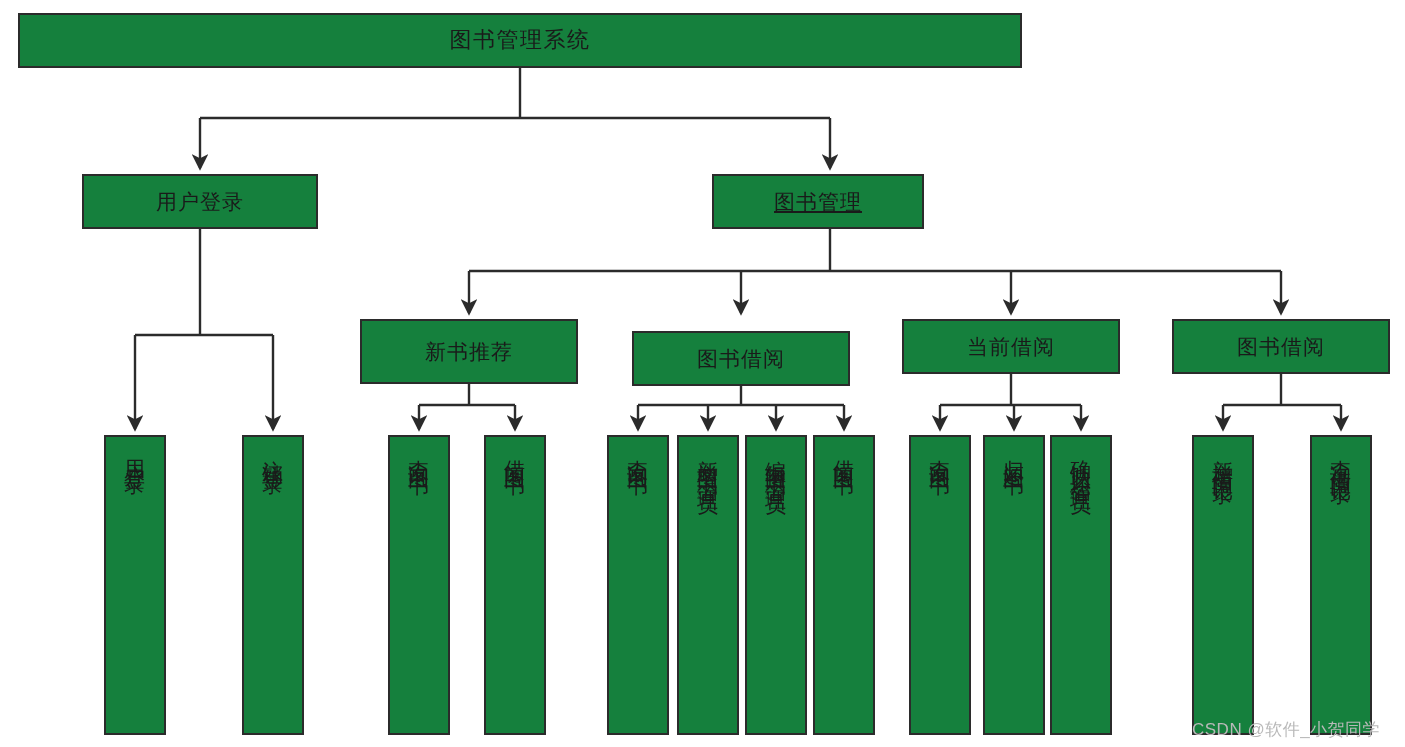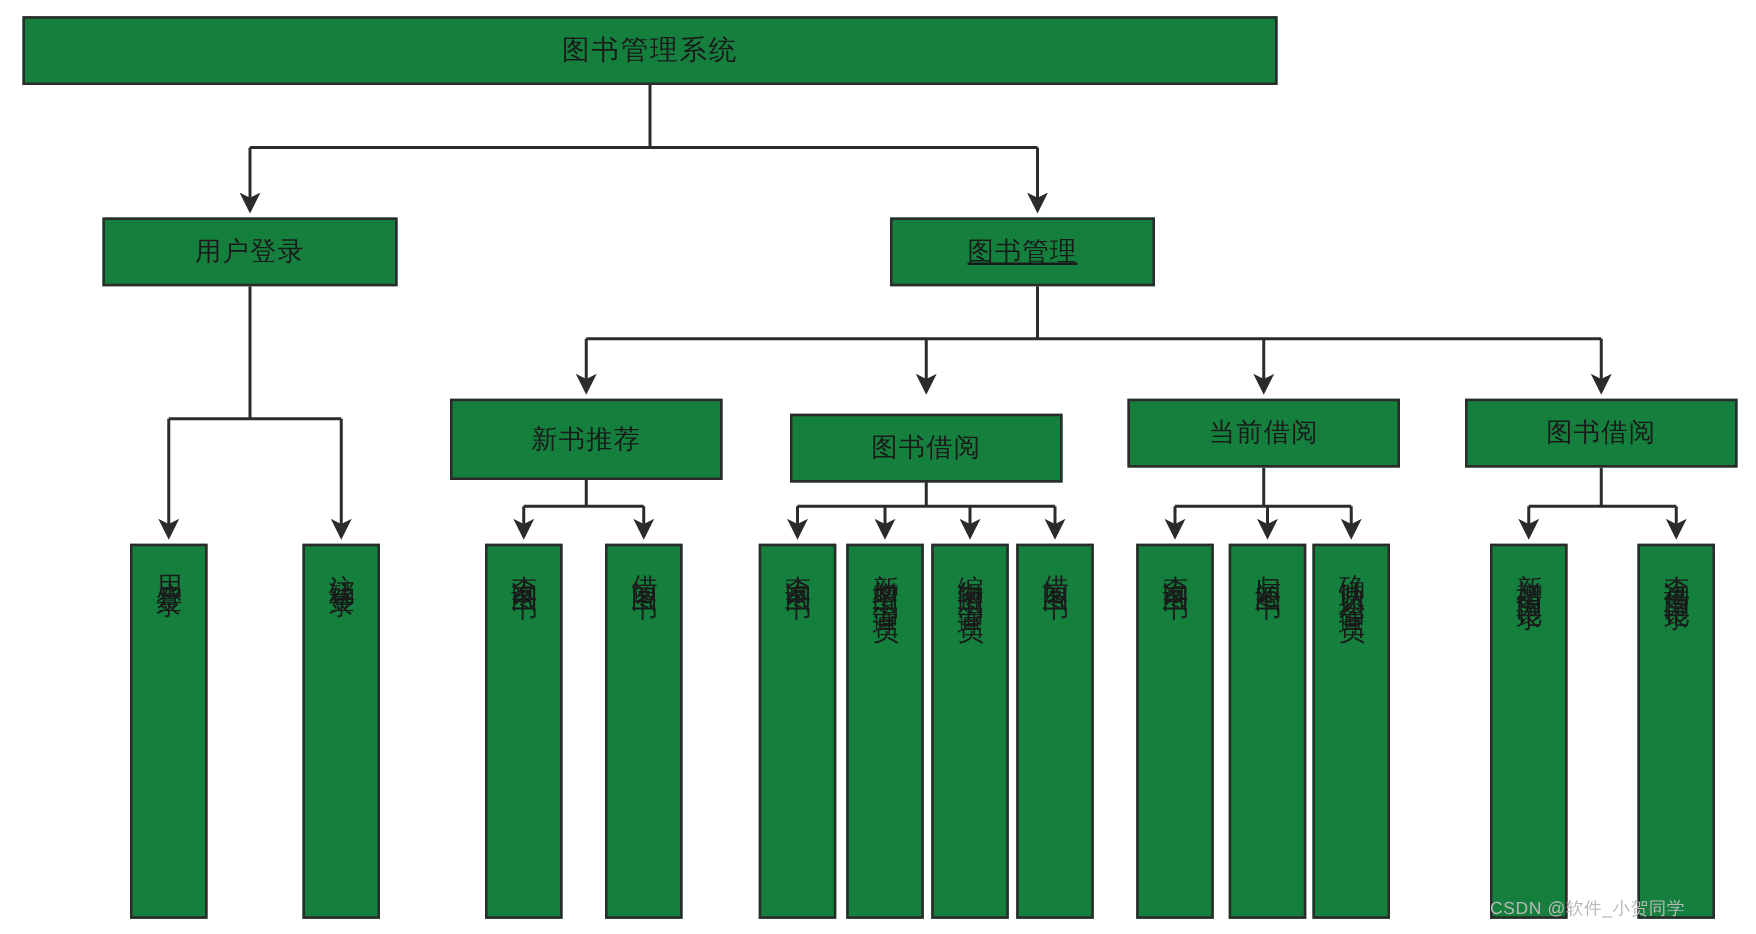--- a/index.html
+++ b/index.html
@@ -54,21 +54,21 @@
     writing-mode: vertical-rl;
     text-orientation: upright;
     font-size: 21px;
     letter-spacing: 5px;
     line-height: 1.0;
     white-space: nowrap;
     display: block;
   }
   .watermark {
     position: absolute;
-    font-size: 14px;
+    font-size: 17px;
     color: #b9b9b9;
     white-space: nowrap;
     letter-spacing: 0.5px;
     user-select: none;
     text-align: right;
   }
 </style>
 </head>
 <body>
 

